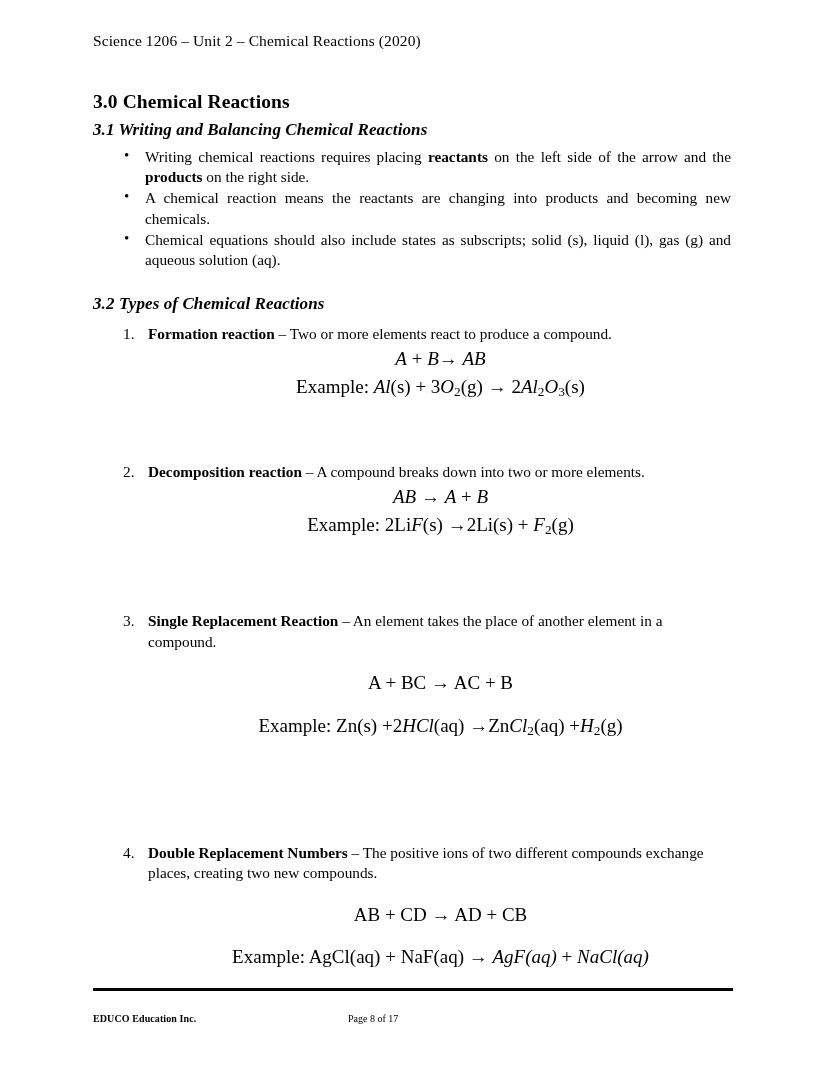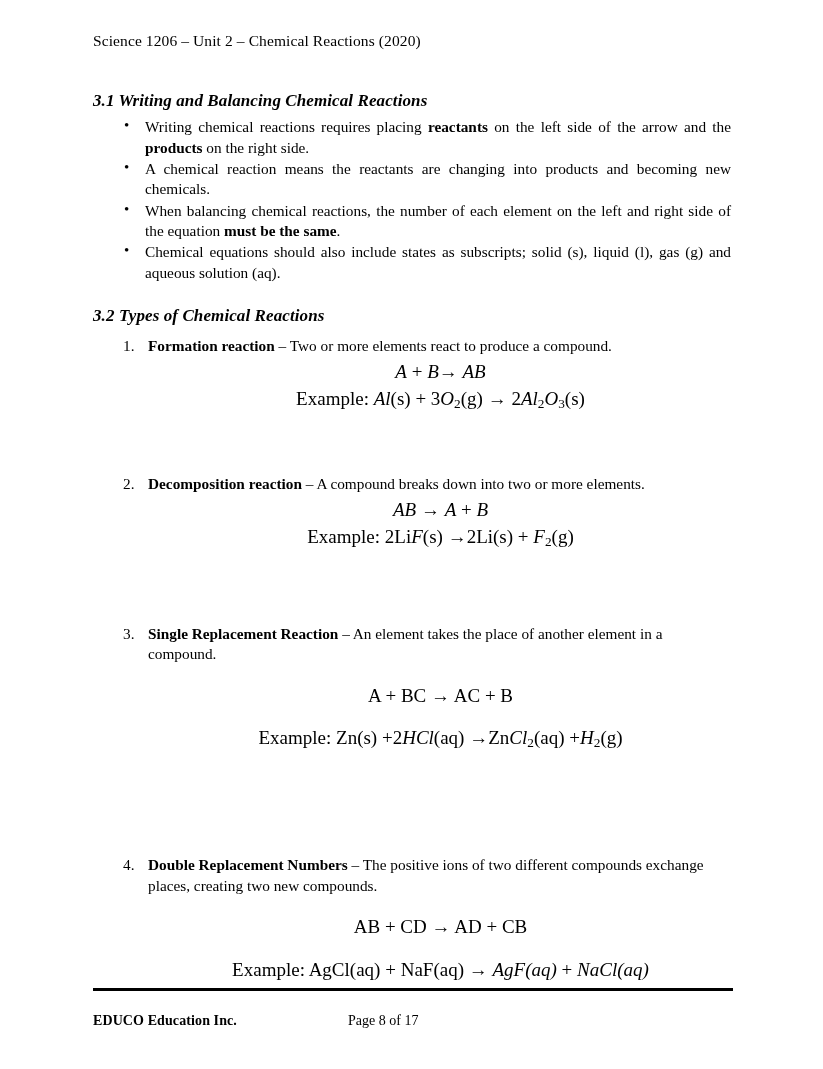--- a/index.html
+++ b/index.html
@@ -142,21 +142,21 @@
     height: 3px;
     background: #000000;
   }
   .doc-footer {
     position: absolute;
     left: 93px;
     top: 1013px;
     width: 640px;
     display: flex;
     align-items: baseline;
-    font-size: 14px;
+    font-size: 10px;
   }
   .foot-left {
     font-weight: bold;
     flex: 0 0 255px;
     text-align: left;
     letter-spacing: .1px;
   }
   .foot-center {
     flex: 0 0 185px;
     text-align: left;
@@ -168,27 +168,27 @@
 </style>
 </head>
 <body>
 
 <div class="page">
 
   <div class="doc-header">Science 1206 – Unit 2 – Chemical Reactions (2020)</div>
 
   <div class="content">
 
+    <h1 class="sec-title">3.0 Chemical Reactions</h1>
 
     <h2 class="sub-title">3.1 Writing and Balancing Chemical Reactions</h2>
 
     <ul class="bullets">
       <li><span>Writing chemical reactions requires placing </span><b>reactants</b><span> on the left side of the arrow and the </span><b>products</b><span> on the right side.</span></li>
       <li><span>A chemical reaction means the reactants are changing into products and becoming new chemicals.</span></li>
-      <li><span>When balancing chemical reactions, the number of each element on the left and right side of the equation </span><b>must be the same</b><span>.</span></li>
       <li><span>Chemical equations should also include states as subscripts; solid (s), liquid (l), gas (g) and aqueous solution (aq).</span></li>
     </ul>
 
     <h2 class="sub-title second">3.2 Types of Chemical Reactions</h2>
 
     <ol class="numbered">
 
       <li>
         <span class="item-lead"><b>Formation reaction</b><span> – Two or more elements react to produce a compound.</span></span>
         <div class="eq generic"><span class="mi">A</span><span> </span><span>+</span><span> </span><span class="mi">B</span><span>→</span><span> </span><span class="mi">A</span><span class="mi">B</span></div>

